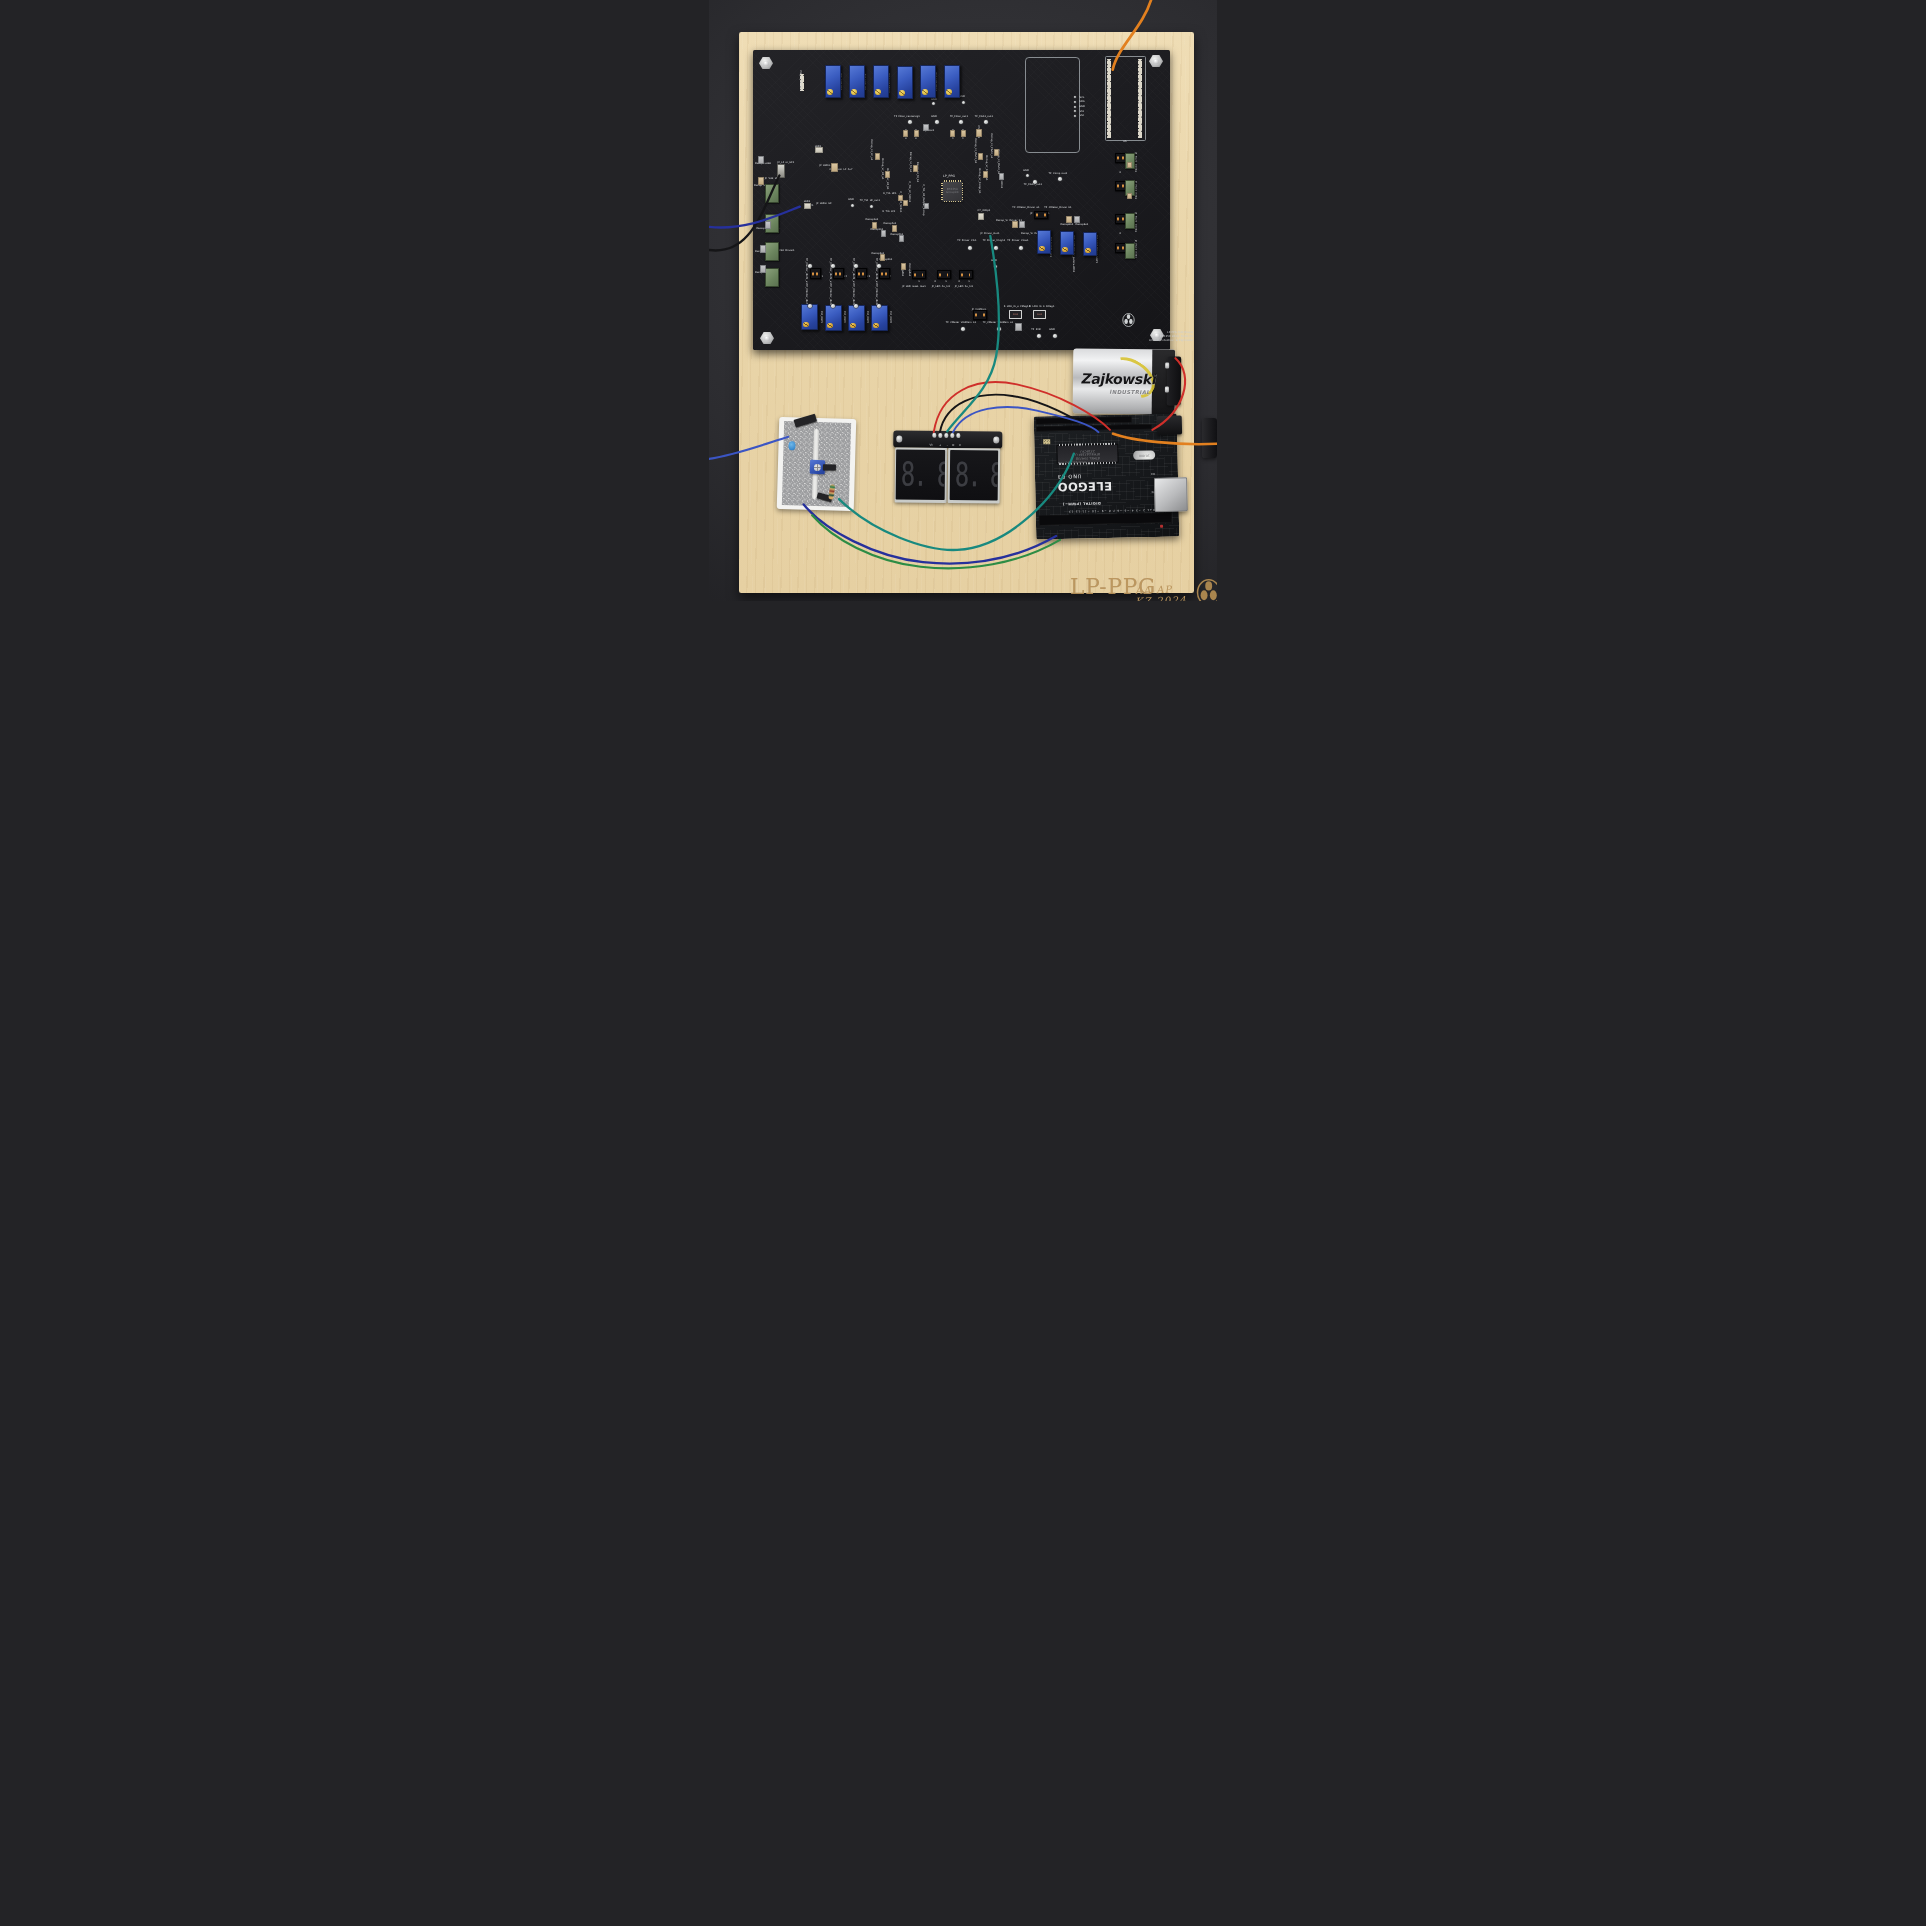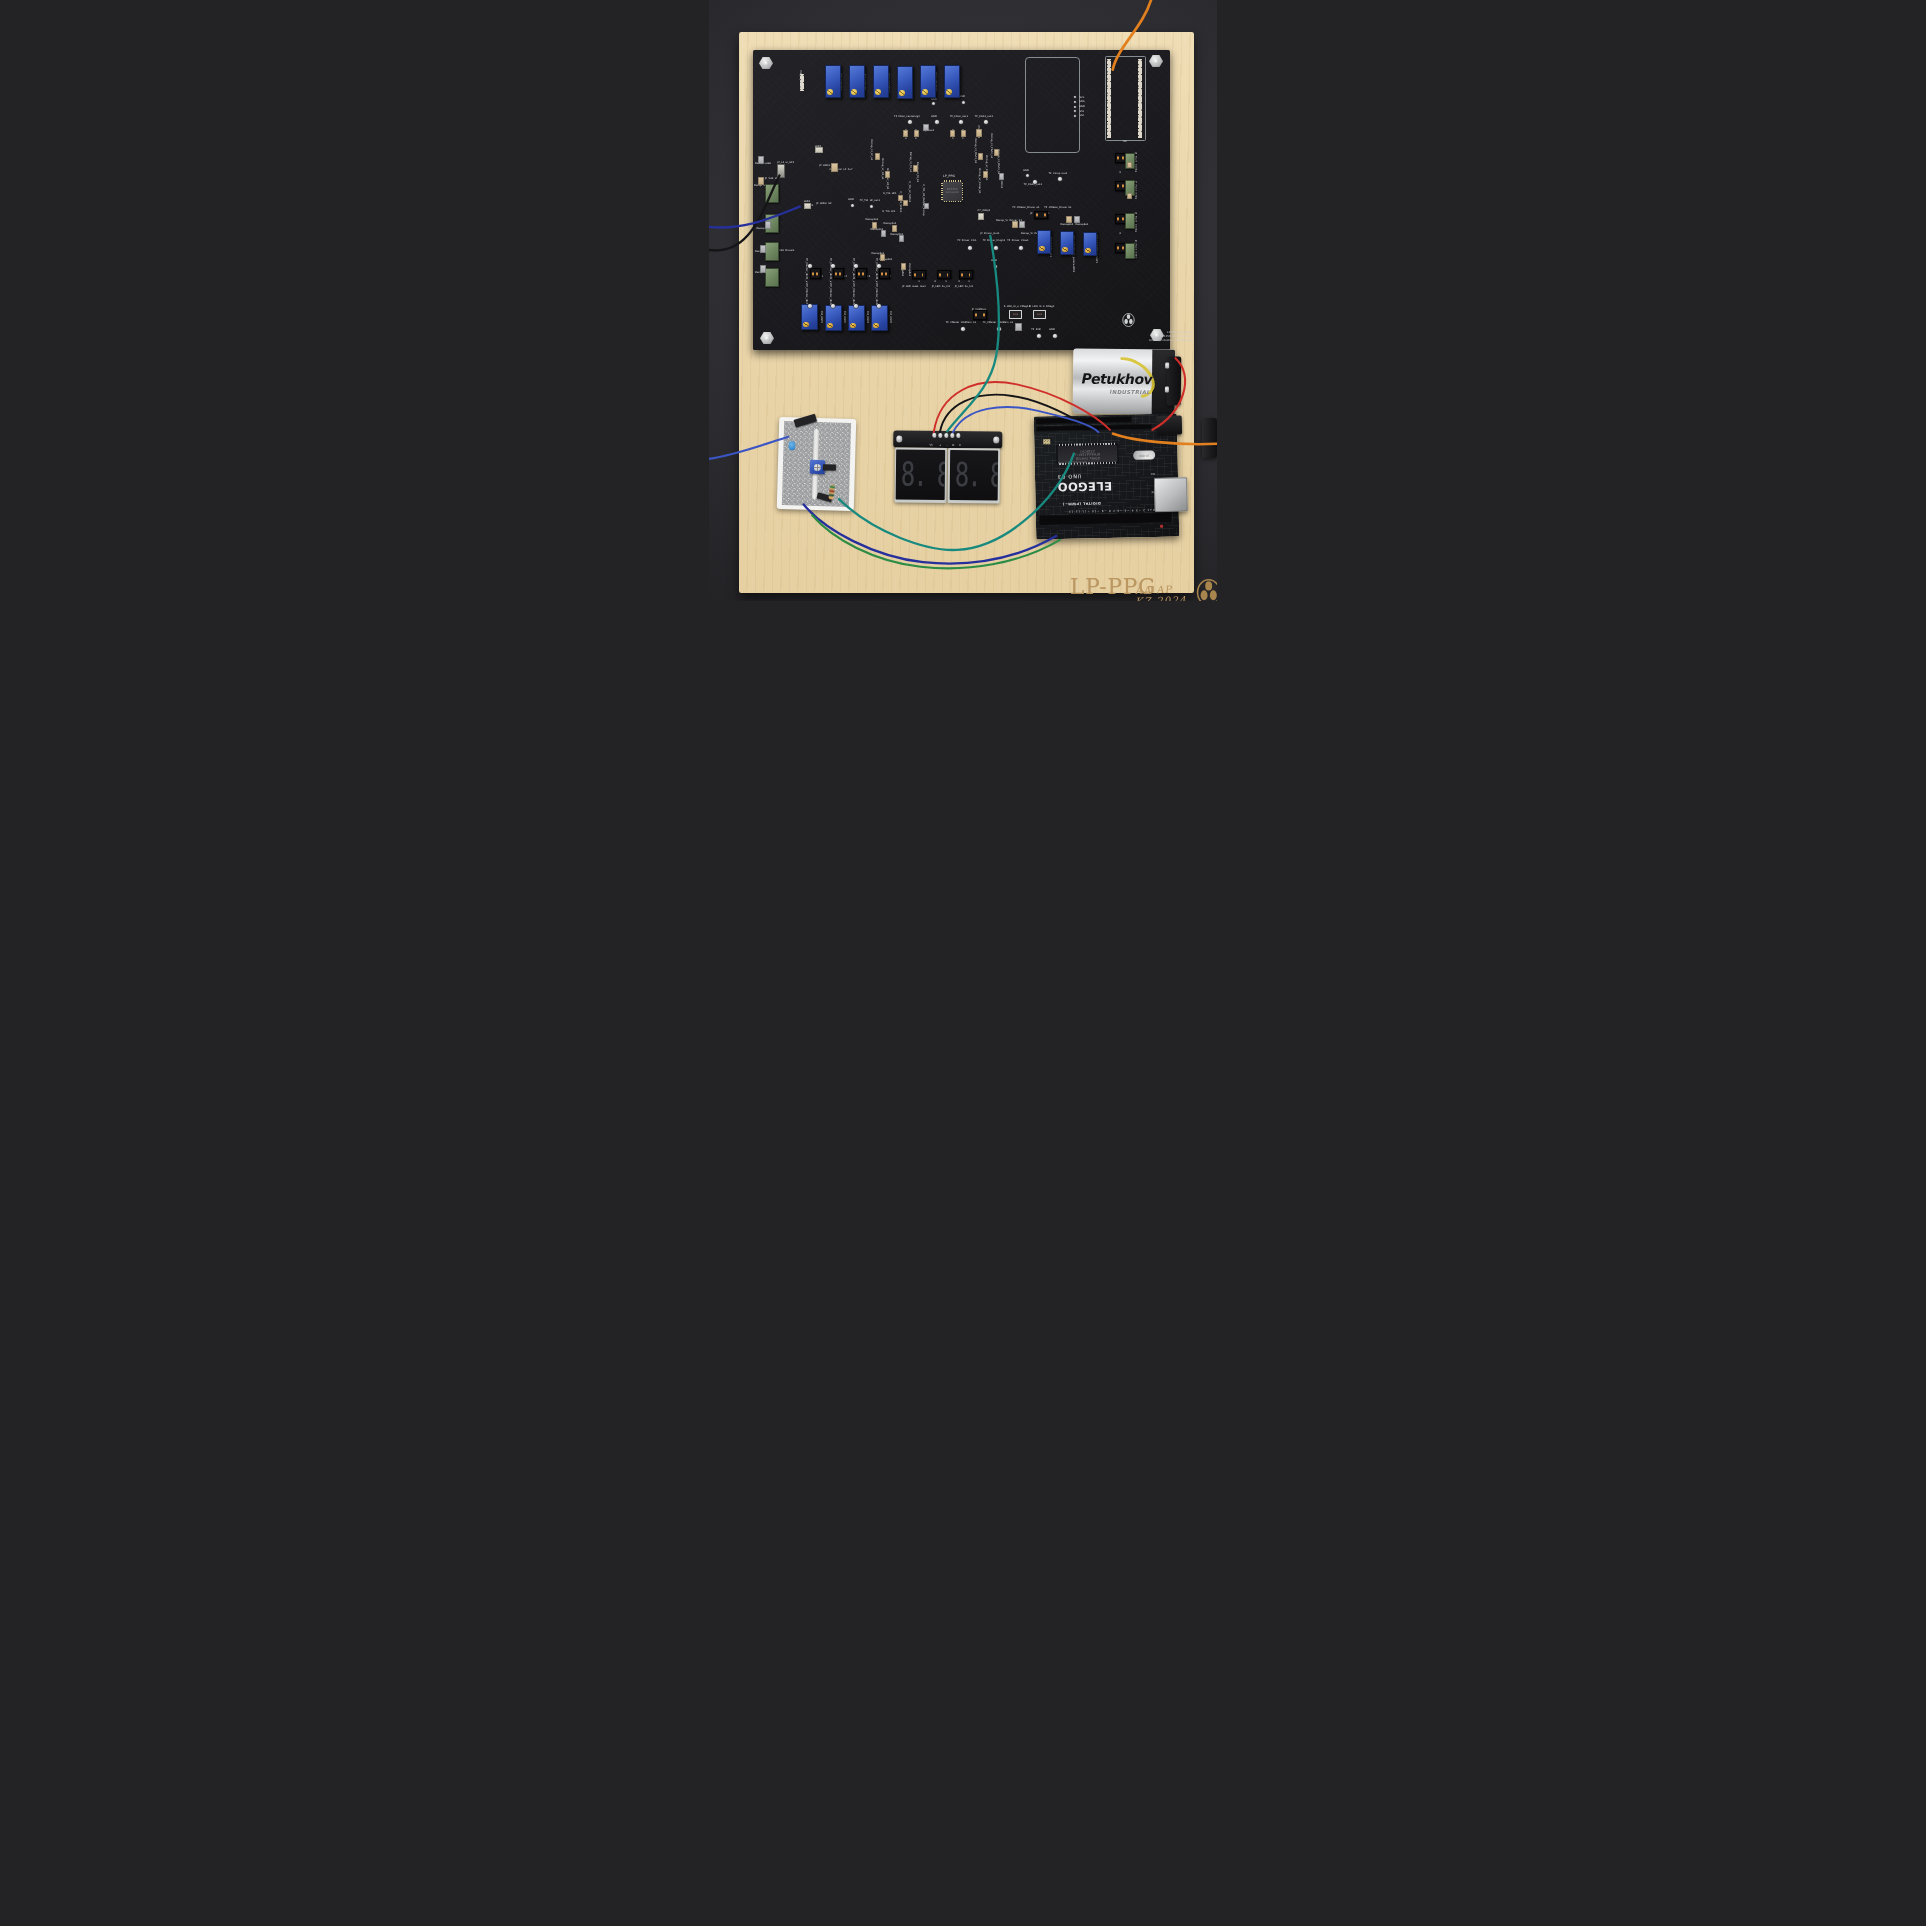--- a/index.html
+++ b/index.html
@@ -535,21 +535,21 @@
   <div class="title-block">
     <div>LP-PPG Test Board</div>
     <div>EE6350 2024, Team 04</div>
     <div>Amzad, Petukhov, &amp; Zajkowski</div>
   </div>
 
   <div id="battery">
     <div class="bat-body">
       <div class="bat-stripe"></div>
       <div class="bat-swoosh"></div>
-      <div class="bat-brand">Petukhov</div>
+      <div class="bat-brand">Zajkowski</div>
       <div class="bat-sub">INDUSTRIAL</div>
     </div>
     <div class="bat-clip">
       <div class="bat-stud" style="top:6.2px;"></div>
       <div class="bat-stud" style="top:30px;"></div>
     </div>
   </div>
 
   <div id="arduino">
     <div class="ard-body">

